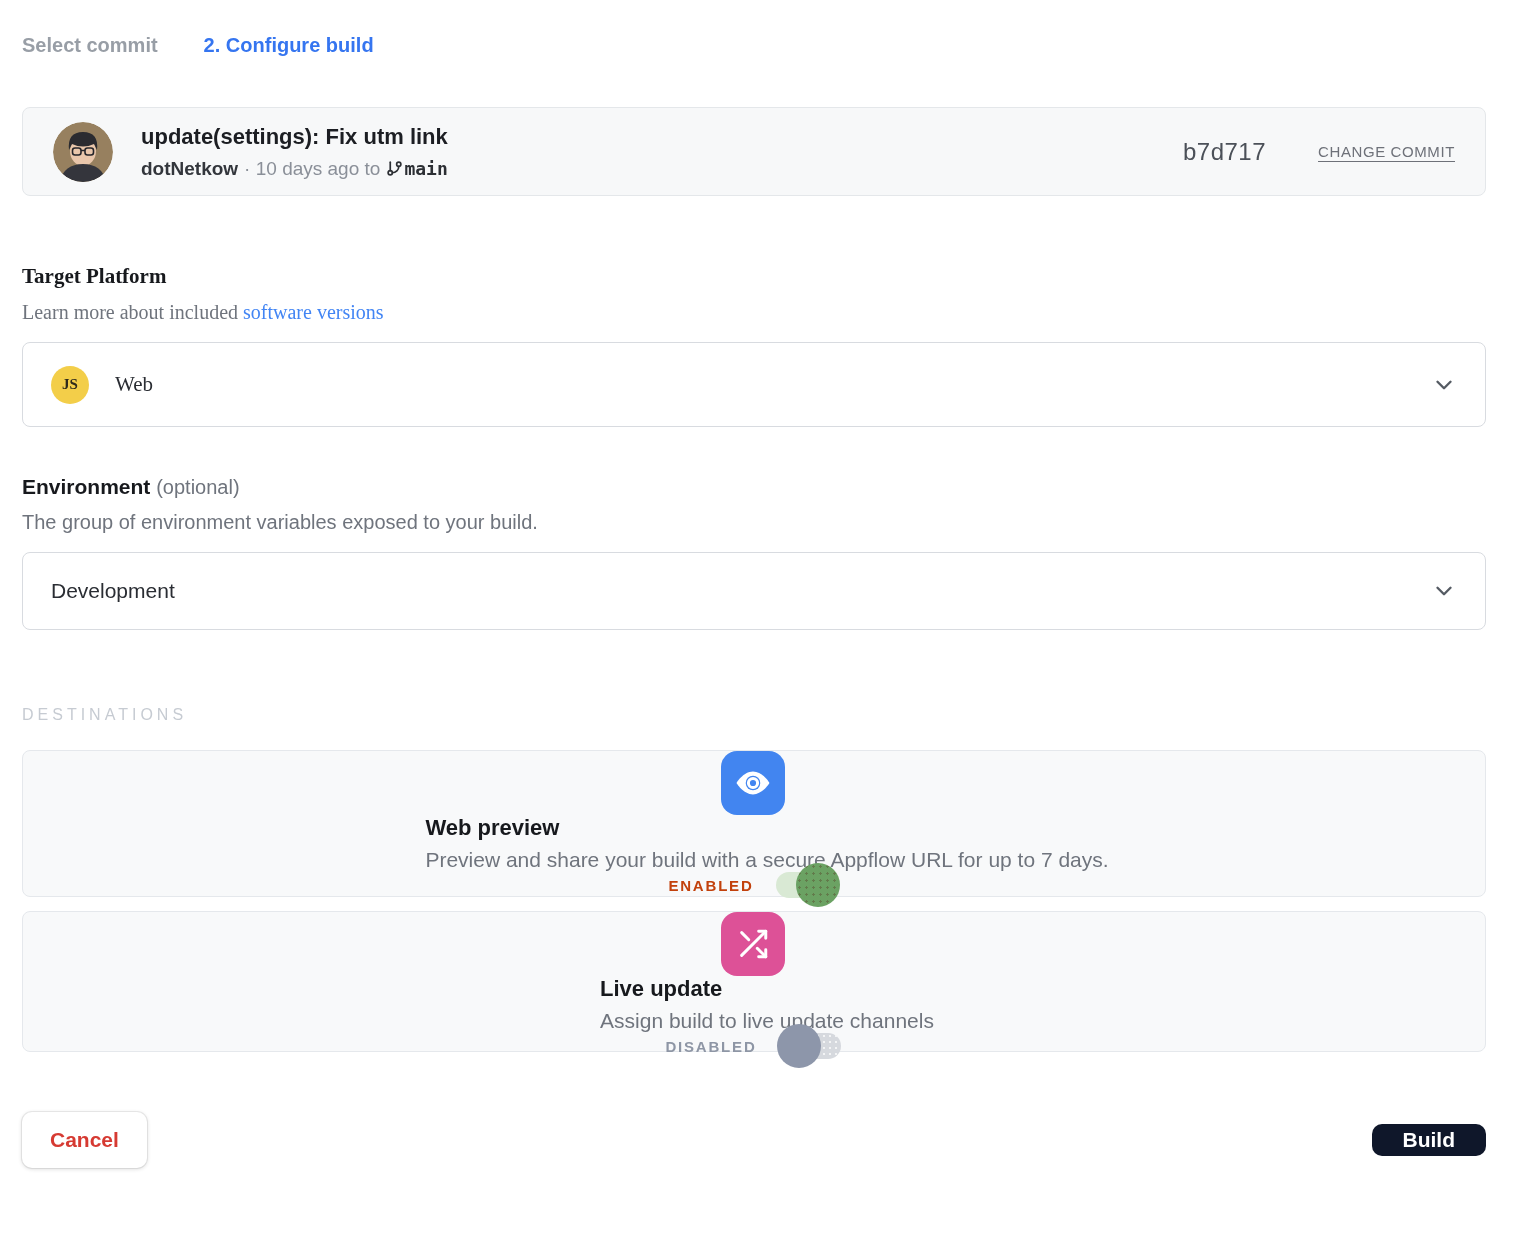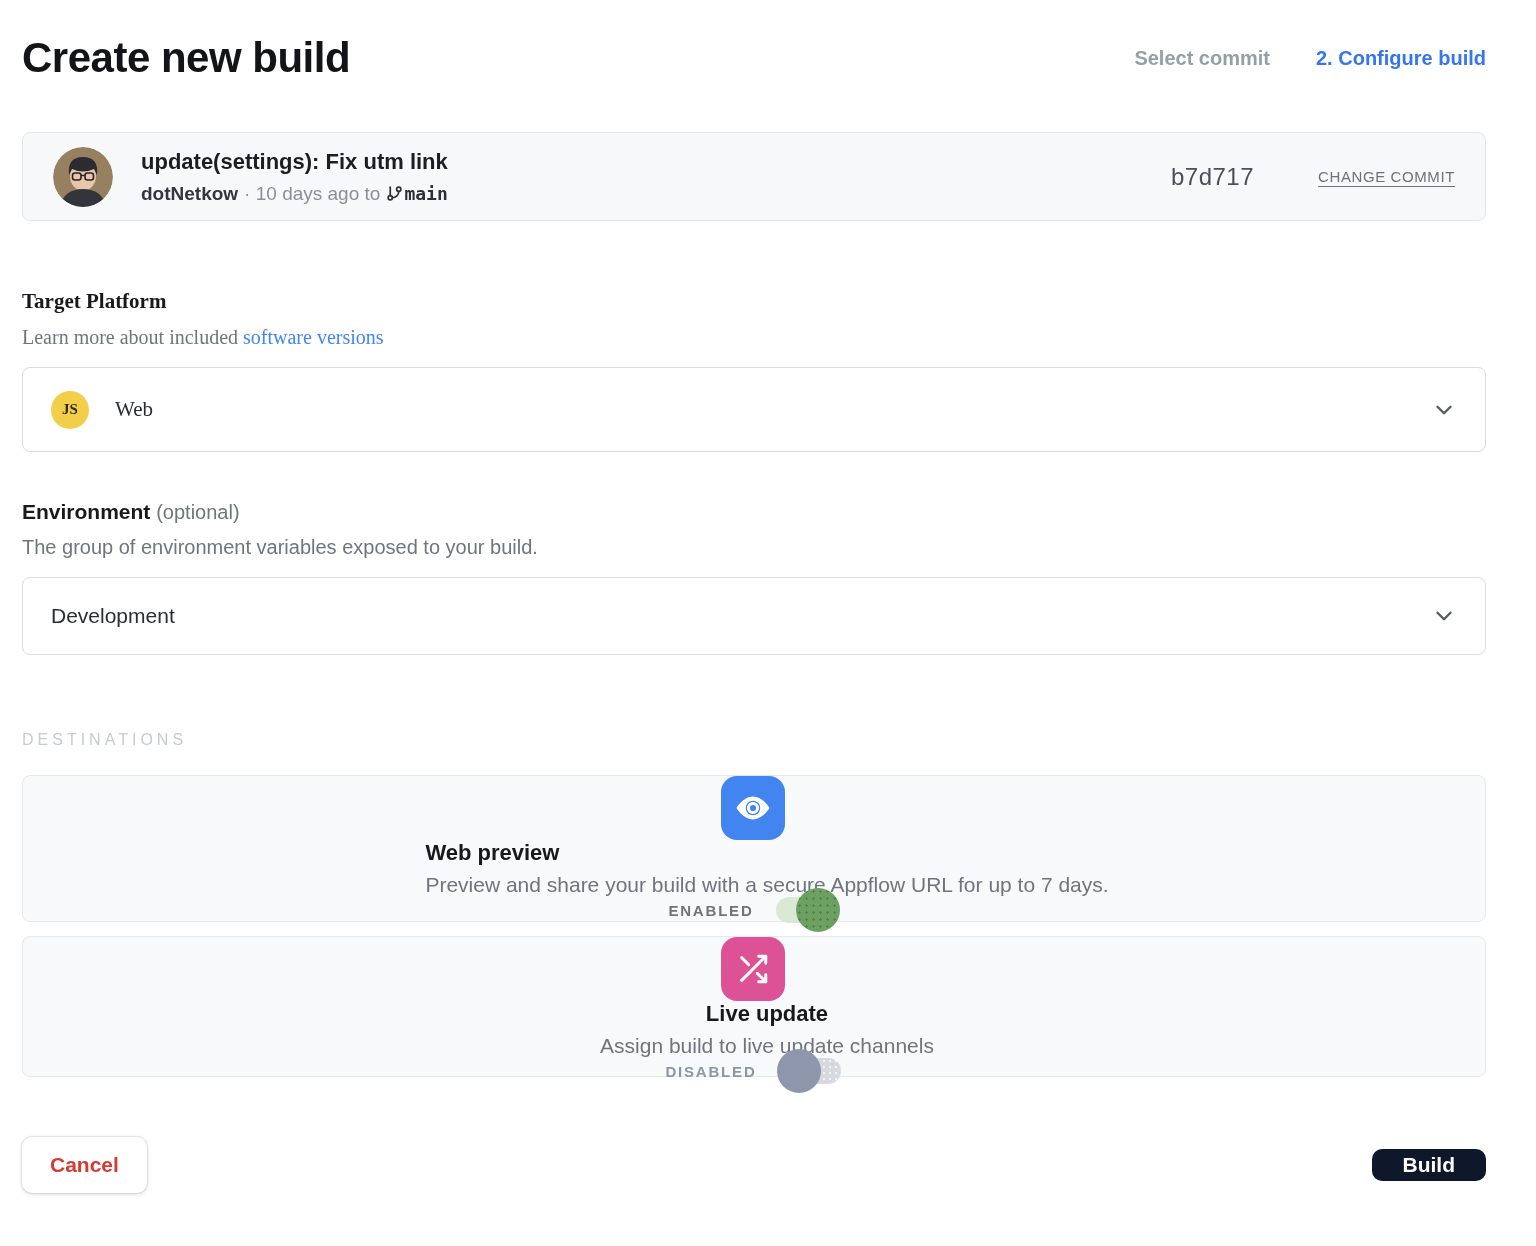--- a/index.html
+++ b/index.html
@@ -28,21 +28,21 @@
   .avatar { width: 60px; height: 60px; border-radius: 50%; overflow: hidden; flex: 0 0 auto; }
   .commit-text { margin-left: 28px; flex: 1 1 auto; min-width: 0; }
   .commit-message { font-size: 22px; font-weight: 700; color: #1c1e23; }
   .commit-meta { margin-top: 8px; font-size: 19px; color: #8a8f98; display: flex; align-items: center; gap: 6px; }
   .commit-author { color: #33363c; font-weight: 700; }
   .branch { display: inline-flex; align-items: center; color: #2c2f34; font-weight: 700;
             font-family: "DejaVu Sans Mono", "Liberation Mono", monospace; font-size: 18px; }
   .branch svg { margin-right: 1px; }
   .commit-hash { font-size: 24px; color: #4b5058; margin-right: 52px; letter-spacing: 0.5px; }
   .change-commit { font-size: 15px; color: #6e7179; letter-spacing: 0.6px; text-decoration: underline;
-                   text-underline-offset: 4px; font-weight: 500; cursor: pointer; white-space: nowrap; margin-left: 12px; }
+                   text-underline-offset: 4px; font-weight: 500; cursor: pointer; white-space: nowrap; }
 
   
   .section-heading { font-size: 21px; font-weight: 700; color: #17191d; }
   .section-sub { margin-top: 12px; font-size: 20px; color: #6f747d; }
   .optional { font-weight: 400; color: #6f747d; font-size: 20px; margin-top: 13px; }
   .link { color: #4285f4; cursor: pointer; }
 
   .mt-platform { margin-top: 68px; font-family: Liberation Serif, serif; }
   .mt-env { margin-top: 48px; }
 
@@ -66,33 +66,33 @@
   
   .destinations-label {
     margin-top: 76px; font-size: 16px; color: #c6cbd2;
     letter-spacing: 4px; font-weight: 500;
   }
   .dest-card {
     margin-top: 26px; height: 147px;
     background: #f8f9fa; border: 1px solid #e5e8ec; border-radius: 8px;
     display: flex; align-items: center; padding: 0 38px 0 36px; flex-direction: column;
   }
-  .dest-card + .dest-card { margin-top: 14px; height: 141px; text-align: center; }
+  .dest-card + .dest-card { margin-top: 14px; height: 141px; }
   .dest-icon {
     width: 64px; height: 64px; border-radius: 16px; flex: 0 0 auto;
     display: flex; align-items: center; justify-content: center;
   }
   .dest-icon-blue { background: #4285f0; }
   .dest-icon-pink { background: #dd5197; }
   .dest-text { margin-left: 28px; flex: 1 1 auto; min-width: 0; }
   .dest-title { font-size: 22px; font-weight: 700; color: #17191d; }
   .dest-desc { margin-top: 7px; font-size: 21px; color: #6f747d; }
   .dest-right { display: flex; align-items: center; gap: 22px; flex: 0 0 auto; }
   .status-label { font-size: 15px; font-weight: 700; letter-spacing: 1.8px; }
-  .status-enabled { color: #737373; }
+  .status-enabled { color: #c2410c; }
   .status-disabled { color: #8e96a5; }
 
   
   .toggle { position: relative; width: 62px; height: 26px; border-radius: 13px; cursor: pointer; }
   .toggle-on { background: #d9e9d4; }
   .toggle-off {
     background: #d6d9de;
     background-image: radial-gradient(rgba(255,255,255,0.7) 1px, transparent 1.3px);
     background-size: 6px 6px;
   }
@@ -118,21 +118,20 @@
   .btn-build { background: #0f172a; color: #ffffff; padding: 4px 31px; }
 
   .chevron svg { display: block; }
 </style>
 </head>
 <body>
 
 <div class="page">
 
   <div class="header-row">
-    <h1 class="page-title">Create new build</h1>
     <div class="steps">
       <span class="step-inactive">Select commit</span>
       <span class="step-active">2. Configure build</span>
     </div>
   </div>
 
   <div class="commit-card">
     <div class="avatar">
       <svg viewBox="0 0 60 60" width="60" height="60">
         <defs>

